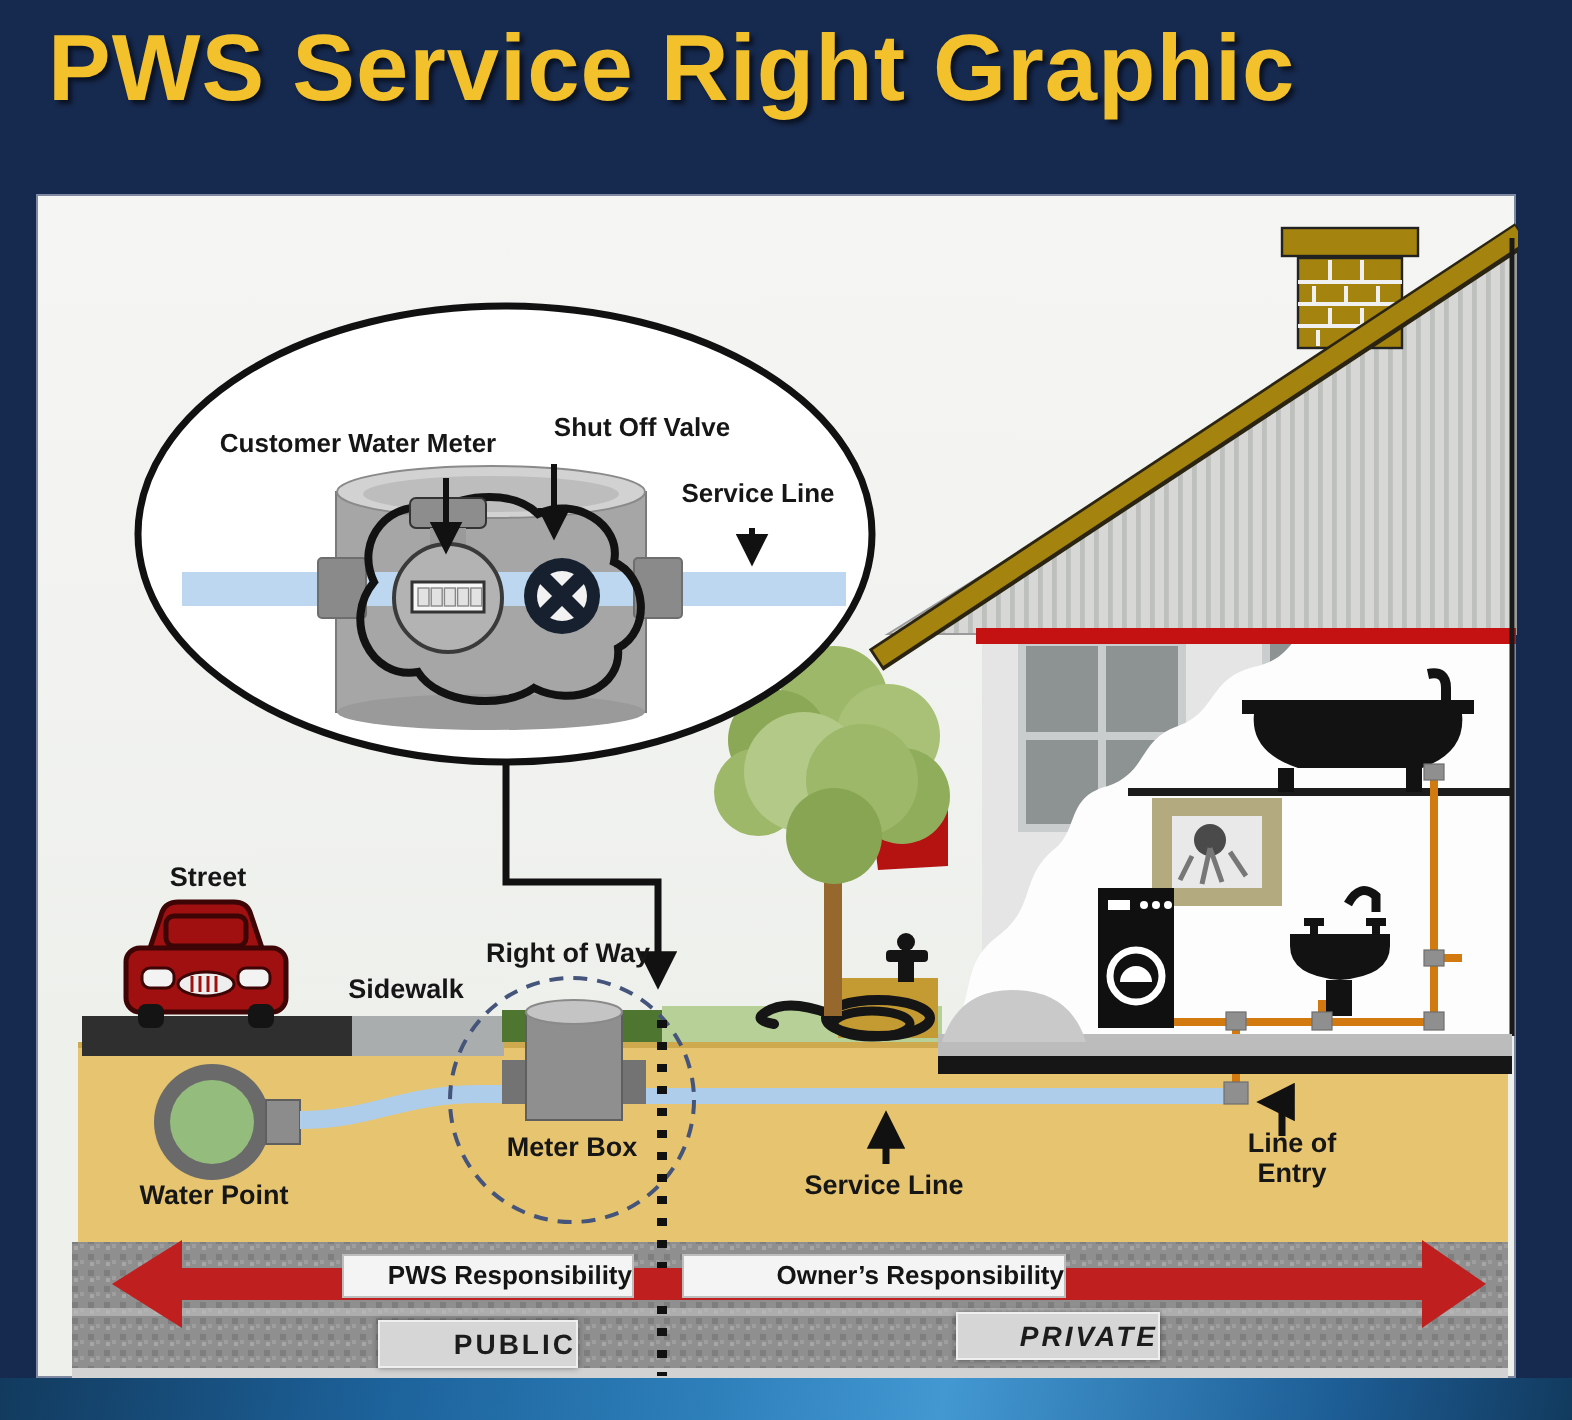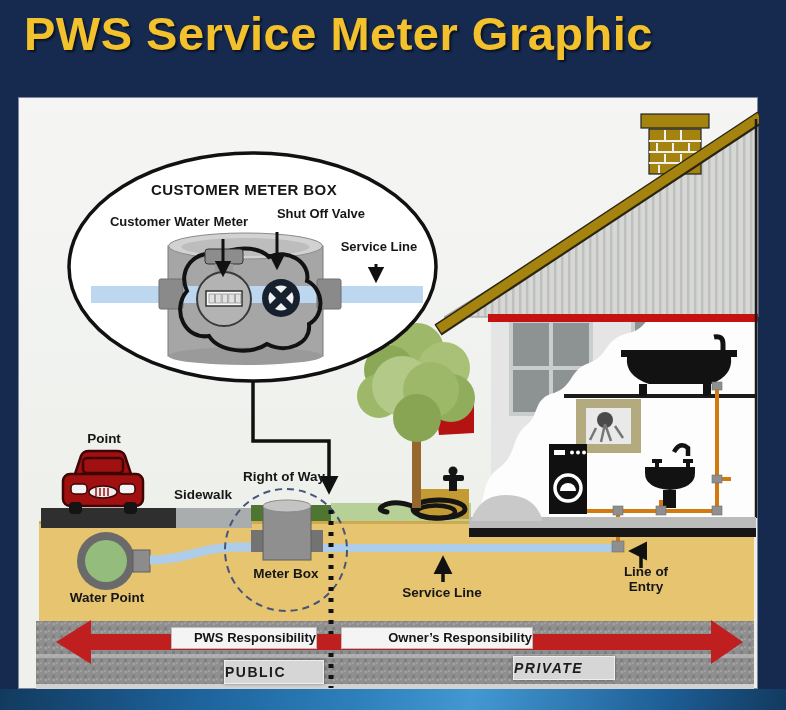--- a/index.html
+++ b/index.html
@@ -27,31 +27,31 @@
   .lbl.small{font-size:13px;}
   .ov-heading{font-size:15px;letter-spacing:.4px;}
   .resp-box{
     position:absolute;z-index:6;background:#f4f4f4;border:1px solid #bdbdbd;
     font-weight:bold;font-size:13px;color:#141414;text-align:right;
     box-sizing:border-box;
   }
   .zone-box{
     position:absolute;z-index:6;background:#d6d6d6;border:1px solid #efefef;
     font-weight:bold;font-size:14px;letter-spacing:1.5px;color:#1c1c1c;
-    text-align:left;box-sizing:border-box;box-shadow:0 0 3px rgba(0,0,0,.4);margin-left:35px;
+    text-align:right;box-sizing:border-box;box-shadow:0 0 3px rgba(0,0,0,.4);
   }
   .bottom-strip{
     position:absolute;left:0;top:689px;width:786px;height:21px;
     background:linear-gradient(100deg,#123a5e 0%,#1d639c 25%,#2d7fba 45%,#4398d2 60%,#1d5d95 85%,#123a5e 100%);
   }
 </style>
 </head>
 <body>
 
-<div class="title">PWS Service Meter Graphic</div>
+<div class="title">PWS Service Right Graphic</div>
 
 <div class="panel">
 
   <svg width="740" height="592" viewBox="0 0 740 592">
     <defs>
       <marker id="ah" viewBox="0 0 10 10" refX="8" refY="5" markerWidth="5.5" markerHeight="5.5" orient="auto">
         <path d="M0,0 L10,5 L0,10 Z" fill="#111"></path>
       </marker>
       <pattern id="corr" width="7" height="10" patternUnits="userSpaceOnUse">
         <rect width="7" height="10" fill="#d7d8d6"></rect>
@@ -265,26 +265,25 @@
       </g>
     </g>
 
     <path d="M234,283 V343 H310 V393" fill="none" stroke="#111" stroke-width="3.5" marker-end="url(#ah)"></path>
 
     <line x1="424" y1="484" x2="424" y2="461" stroke="#111" stroke-width="3.5" marker-end="url(#ah)"></line>
 
     <path d="M622,470 V453 H613" fill="none" stroke="#111" stroke-width="3.5" marker-end="url(#ah)"></path>
   </svg>
 
-  <div class="lbl ov-heading" style="left:130px;top:84px;width:190px;">CUSTOMER METER BOX</div>
   <div class="lbl small" style="left:80px;top:116px;width:160px;">Customer Water Meter</div>
   <div class="lbl small" style="left:250px;top:108px;width:104px;">Shut Off Valve</div>
   <div class="lbl small" style="left:312px;top:141px;width:96px;">Service Line</div>
 
-  <div class="lbl" style="left:50px;top:333px;width:70px;">Point</div>
+  <div class="lbl" style="left:50px;top:333px;width:70px;">Street</div>
   <div class="lbl" style="left:148px;top:389px;width:72px;">Sidewalk</div>
   <div class="lbl" style="left:210px;top:371px;width:110px;">Right of Way</div>
   <div class="lbl" style="left:217px;top:468px;width:100px;">Meter Box</div>
   <div class="lbl" style="left:38px;top:492px;width:100px;">Water Point</div>
   <div class="lbl" style="left:368px;top:487px;width:110px;">Service Line</div>
   <div class="lbl" style="left:590px;top:466px;width:74px;">Line of Entry</div>
 
   <div class="resp-box" style="left:152px;top:529px;width:146px;height:22px;line-height:20px;">PWS Responsibility</div>
   <div class="resp-box" style="left:322px;top:529px;width:192px;height:22px;line-height:20px;">Owner’s Responsibility</div>
   <div class="zone-box" style="left:170px;top:562px;width:100px;height:24px;line-height:23px;">PUBLIC</div>

